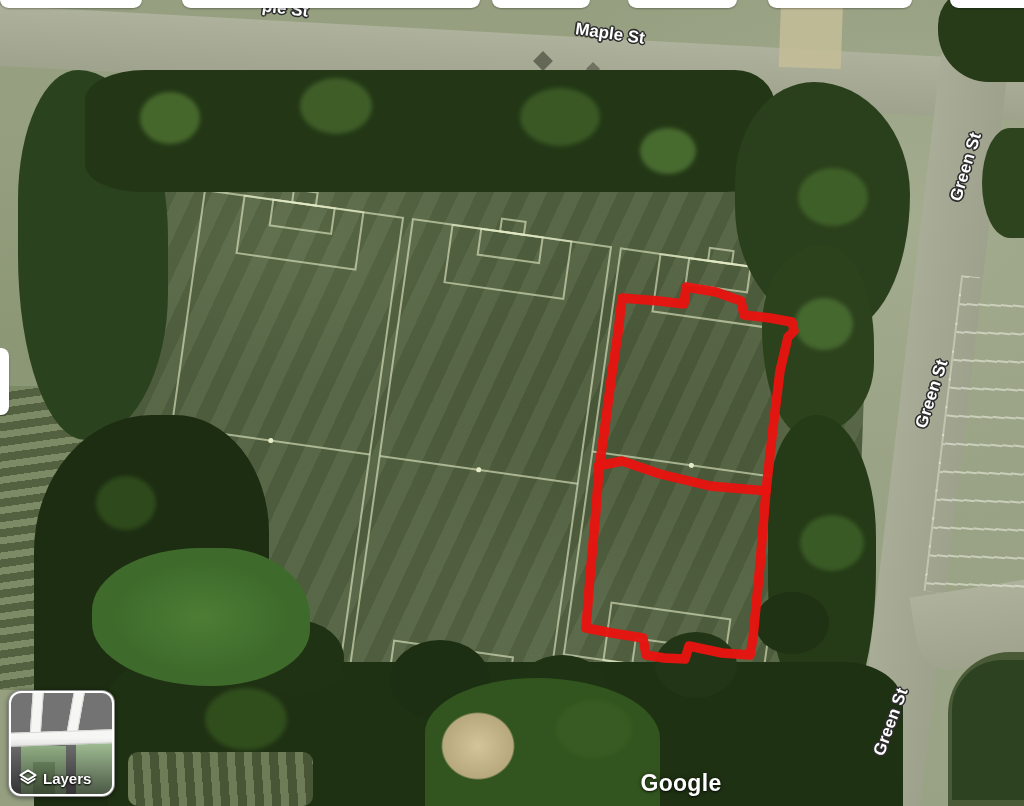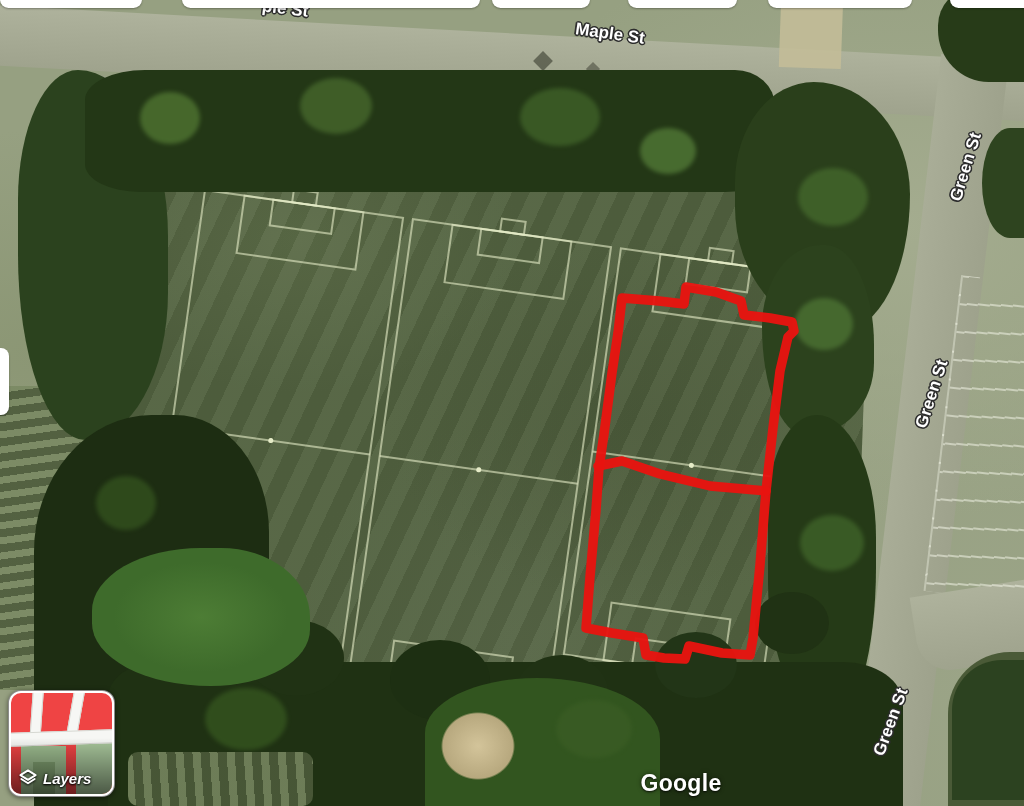--- a/index.html
+++ b/index.html
@@ -34,21 +34,21 @@
     position:absolute;left:611px;top:770px;width:140px;text-align:center;
     color:#fff;font-size:23px;font-weight:bold;letter-spacing:.3px;
     text-shadow:0 1px 2px rgba(0,0,0,.7),0 0 5px rgba(0,0,0,.45);
   }
   #layers-btn{
     position:absolute;left:8px;top:690px;width:107px;height:107px;border-radius:13px;
     background:#fff;border:1px solid rgba(0,0,0,.45);box-shadow:0 1px 5px rgba(0,0,0,.5);
     padding:2px;box-sizing:border-box;cursor:pointer;
   }
   #layers-inner{
-    position:relative;width:100%;height:100%;border-radius:10px;overflow:hidden;background:#ef4444;font-style:italic;
+    position:relative;width:100%;height:100%;border-radius:10px;overflow:hidden;background:#737373;
   }
   .mini-street{position:absolute;background:#f6f7f4;border:1px solid #d6d8d2;box-sizing:border-box;}
   #layers-caption{
     position:absolute;left:7px;bottom:6px;display:flex;align-items:center;gap:5px;
     color:#fff;font-size:15px;font-weight:bold;
     text-shadow:0 1px 2px #000,0 0 3px rgba(0,0,0,.9);
   }
   svg.overlay{position:absolute;left:0;top:0;pointer-events:none;}
 </style>
 </head>

